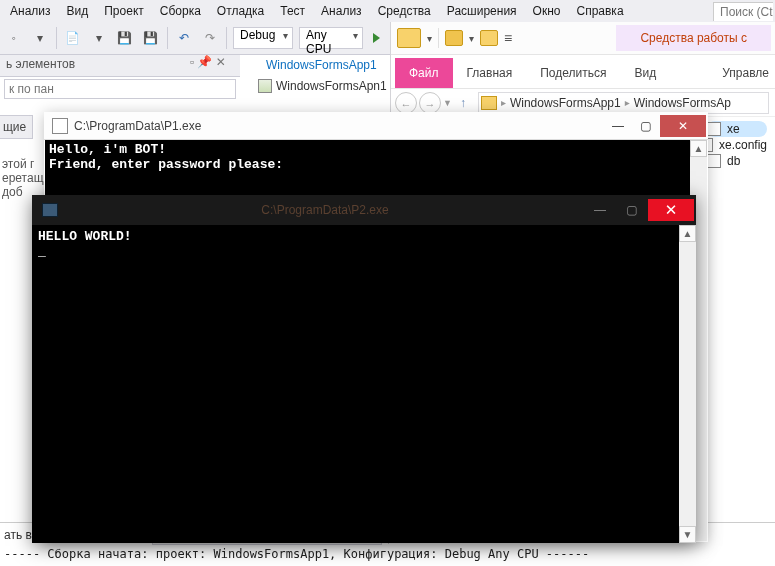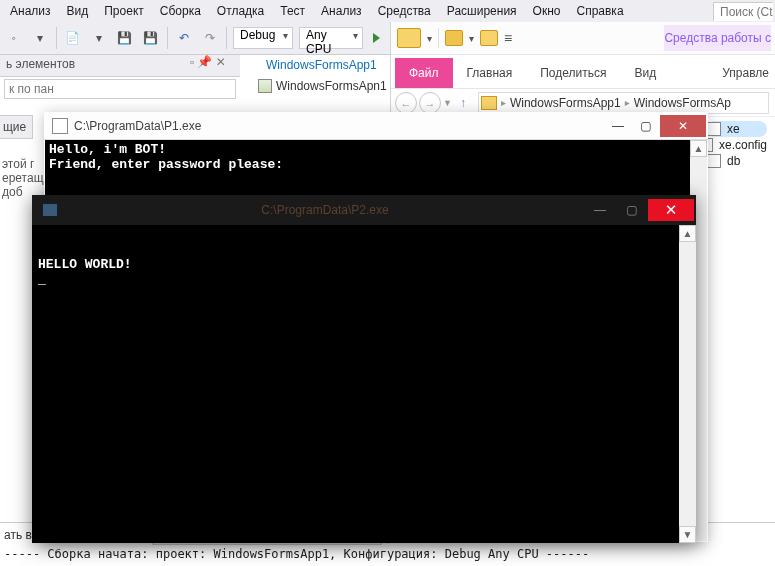--- a/index.html
+++ b/index.html
@@ -36,21 +36,21 @@
   .output-strip select{border:1px solid #ccccd6; height:20px; width:230px; font-size:12px;}
   .output-strip .toolicons{display:flex; gap:14px; color:#6a6a78; font-size:13px;}
   .output-strip .log{font-family:Consolas,monospace; font-size:12px; color:#222; padding-top:2px;}
 
   
   .explorer{position:absolute; left:390px; top:22px; right:-2px; height:140px; background:#fff; border-left:1px solid #d4d4d8;}
   .exp-tool{height:33px; background:#fcfcfc; display:flex; align-items:center; gap:6px; padding:0 6px; border-bottom:1px solid #e5e5e5;}
   .exp-tool .folder{width:24px;height:20px;background:#f8d26b;border:1px solid #c99a1a;border-radius:2px;}
   .exp-tool .drop{font-size:10px;color:#555;}
   .exp-tool .sep{width:1px;height:20px;background:#e0e0e0;}
-  .exp-tool .rlabel{margin-left:auto;background:#f3e6fb;color:#8b5cf6;padding:6px 0;}
+  .exp-tool .rlabel{margin-left:auto;background:#f3e6fb;color:#c2410c;padding:6px 24px;}
   .exp-tabs{height:34px;display:flex;align-items:flex-end;padding:0 4px;gap:0;border-bottom:1px solid #e5e5e5;}
   .exp-tabs .tab{padding:8px 14px;color:#444;}
   .exp-tabs .tab.active{background:#ec4899;color:#fff;}
   .exp-tabs .rlabel{margin-left:auto;color:#444;padding:8px 4px;}
   .exp-addr{height:28px;display:flex;align-items:center;gap:2px;padding:0 4px;border-bottom:1px solid #eee;}
   .exp-addr .nav{width:22px;height:22px;border:1px solid #c9c9c9;border-radius:50%;color:#999;display:flex;align-items:center;justify-content:center;font-size:11px;}
   .exp-addr .up{width:18px;height:18px;color:#6a8bb8;display:flex;align-items:center;justify-content:center;}
   .exp-addr .addrbar{flex:1;display:flex;align-items:center;border:1px solid #dcdce0;height:22px;margin:0 4px;padding:0 2px;gap:4px;}
   .exp-addr .folder-s{width:16px;height:14px;background:#f8d26b;border:1px solid #c99a1a;}
   .exp-addr .crumb{color:#333;}
@@ -76,21 +76,21 @@
   
   .win2{position:absolute; left:32px; top:195px; width:664px; height:348px; background:#000; box-shadow:0 3px 18px rgba(0,0,0,.5);}
   .win2 .titlebar{height:30px;background:#1a1a1a;display:flex;align-items:center;padding:0 2px;}
   .win2 .titlebar .ticon{width:16px;height:14px;background:#3b5a77;border:1px solid #0d2030;margin:0 8px;}
   .win2 .titlebar .title{flex:1;text-align:center;color:#5a4030;font-size:12px;}
   .win2 .titlebar .wbtn{width:32px;height:22px;display:flex;align-items:center;justify-content:center;color:#888;}
   .win2 .titlebar .wbtn.close{background:#e81123;color:#fff;width:46px;height:22px;font-size:15px;}
   .win2 .console{position:absolute;left:0;right:0;top:30px;bottom:0;background:#000;}
   .win2 .console .scroll{position:absolute;right:0;top:0;bottom:0;width:17px;background:#f0f0f0;}
   .win2 .console .scroll .arrow{height:17px;display:flex;align-items:center;justify-content:center;color:#666;font-size:10px;border:1px solid #ccc;background:#fafafa;}
-  .win2 .console pre{color:#fff;font-family:Consolas,"Courier New",monospace;font-size:13px;font-weight:bold;padding:4px 6px;line-height:15px;margin-top:28px;}
+  .win2 .console pre{color:#fff;font-family:Consolas,"Courier New",monospace;font-size:13px;font-weight:bold;padding:4px 6px;line-height:15px;}
 </style>
 </head>
 <body>
 
 <div class="vs-menubar">
   <span>Анализ</span>
   <span>Вид</span>
   <span>Проект</span>
   <span>Сборка</span>
   <span>Отладка</span>

